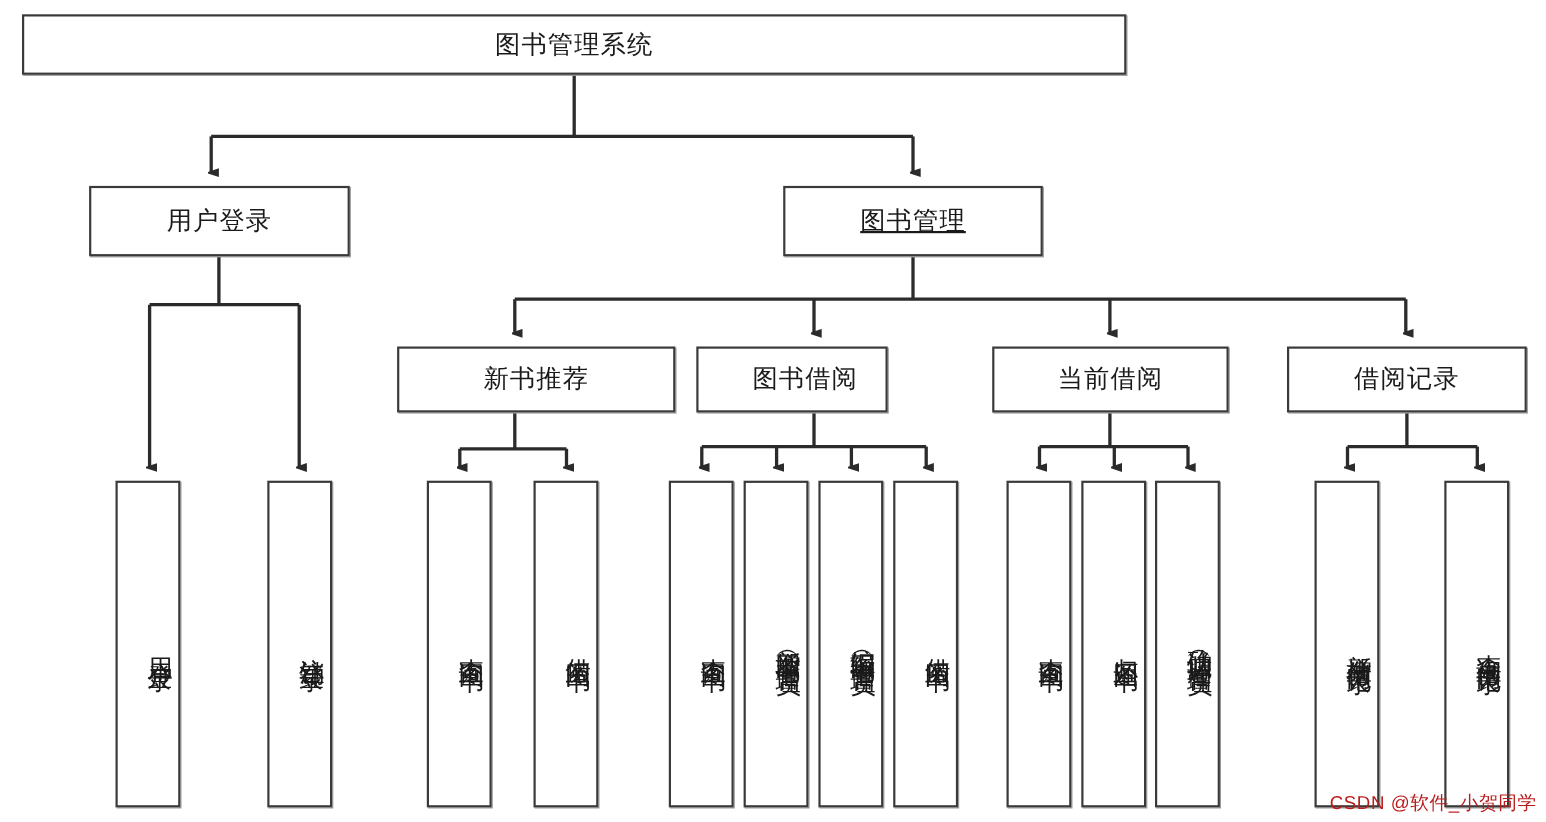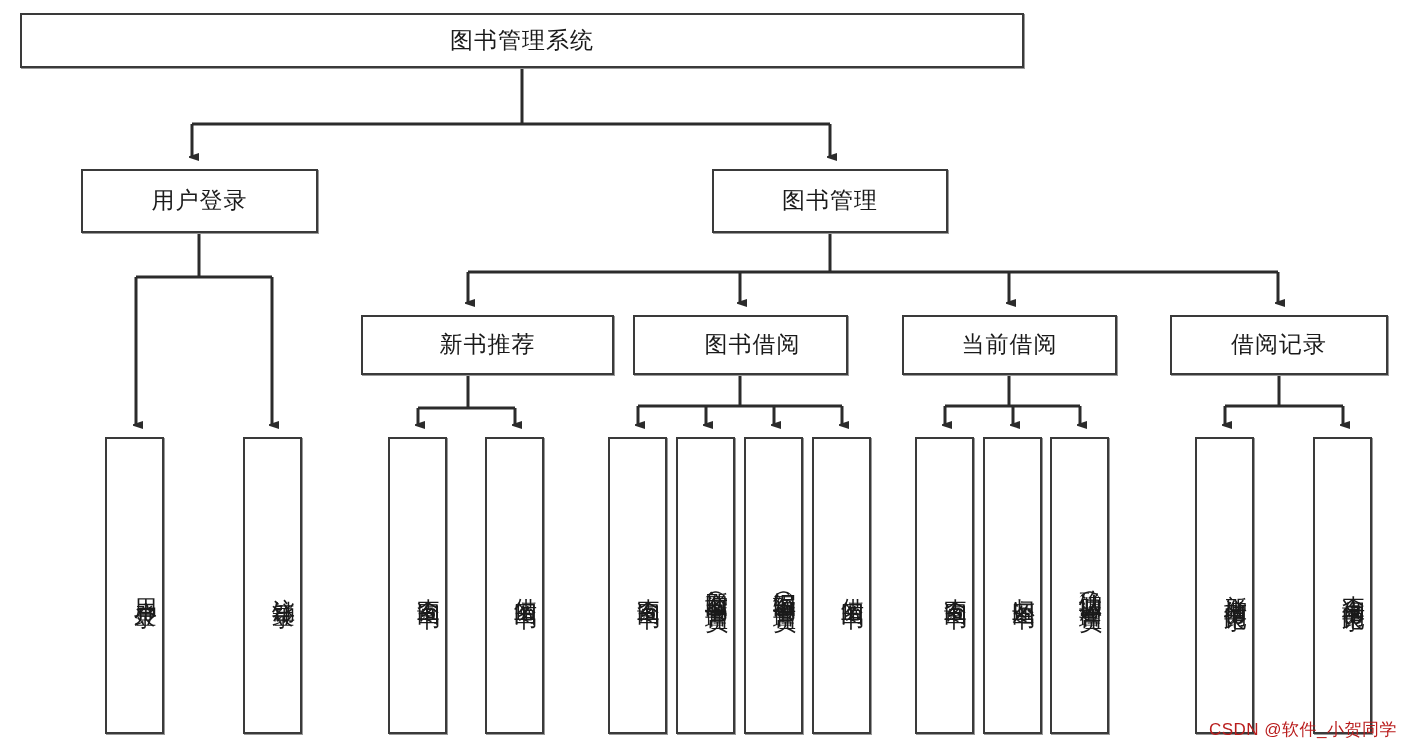--- a/index.html
+++ b/index.html
@@ -121,28 +121,28 @@
     </g>
   </svg>
 
   <div class="node h" style="left:20px; top:13px; width:1004px; height:55px;">
     <span>图书管理系统</span>
   </div>
 
   <div class="node h" style="left:81px; top:169px; width:237px; height:64px;">
     <span>用户登录</span>
   </div>
-  <div class="node h" style="left:712px; top:169px; width:236px; height:64px;">
+  <div class="node h" style="left:712px; top:169px; width:236px; height:64px;text-decoration:underline;">
     <span>图书管理</span>
   </div>
 
   <div class="node h" style="left:361px; top:315px; width:253px; height:60px;">
     <span>新书推荐</span>
   </div>
-  <div class="node h" style="left:633px; top:315px; width:215px; height:60px;padding-left:24px;">
+  <div class="node h" style="left:633px; top:315px; width:174px; height:60px;padding-left:24px;">
     <span>图书借阅</span>
   </div>
   <div class="node h" style="left:902px; top:315px; width:215px; height:60px;">
     <span>当前借阅</span>
   </div>
   <div class="node h" style="left:1170px; top:315px; width:218px; height:60px;font-family:Liberation Serif, serif;">
     <span>借阅记录</span>
   </div>
 
   <div class="node v" style="left:105px; top:437px; width:59px; height:297px;">

